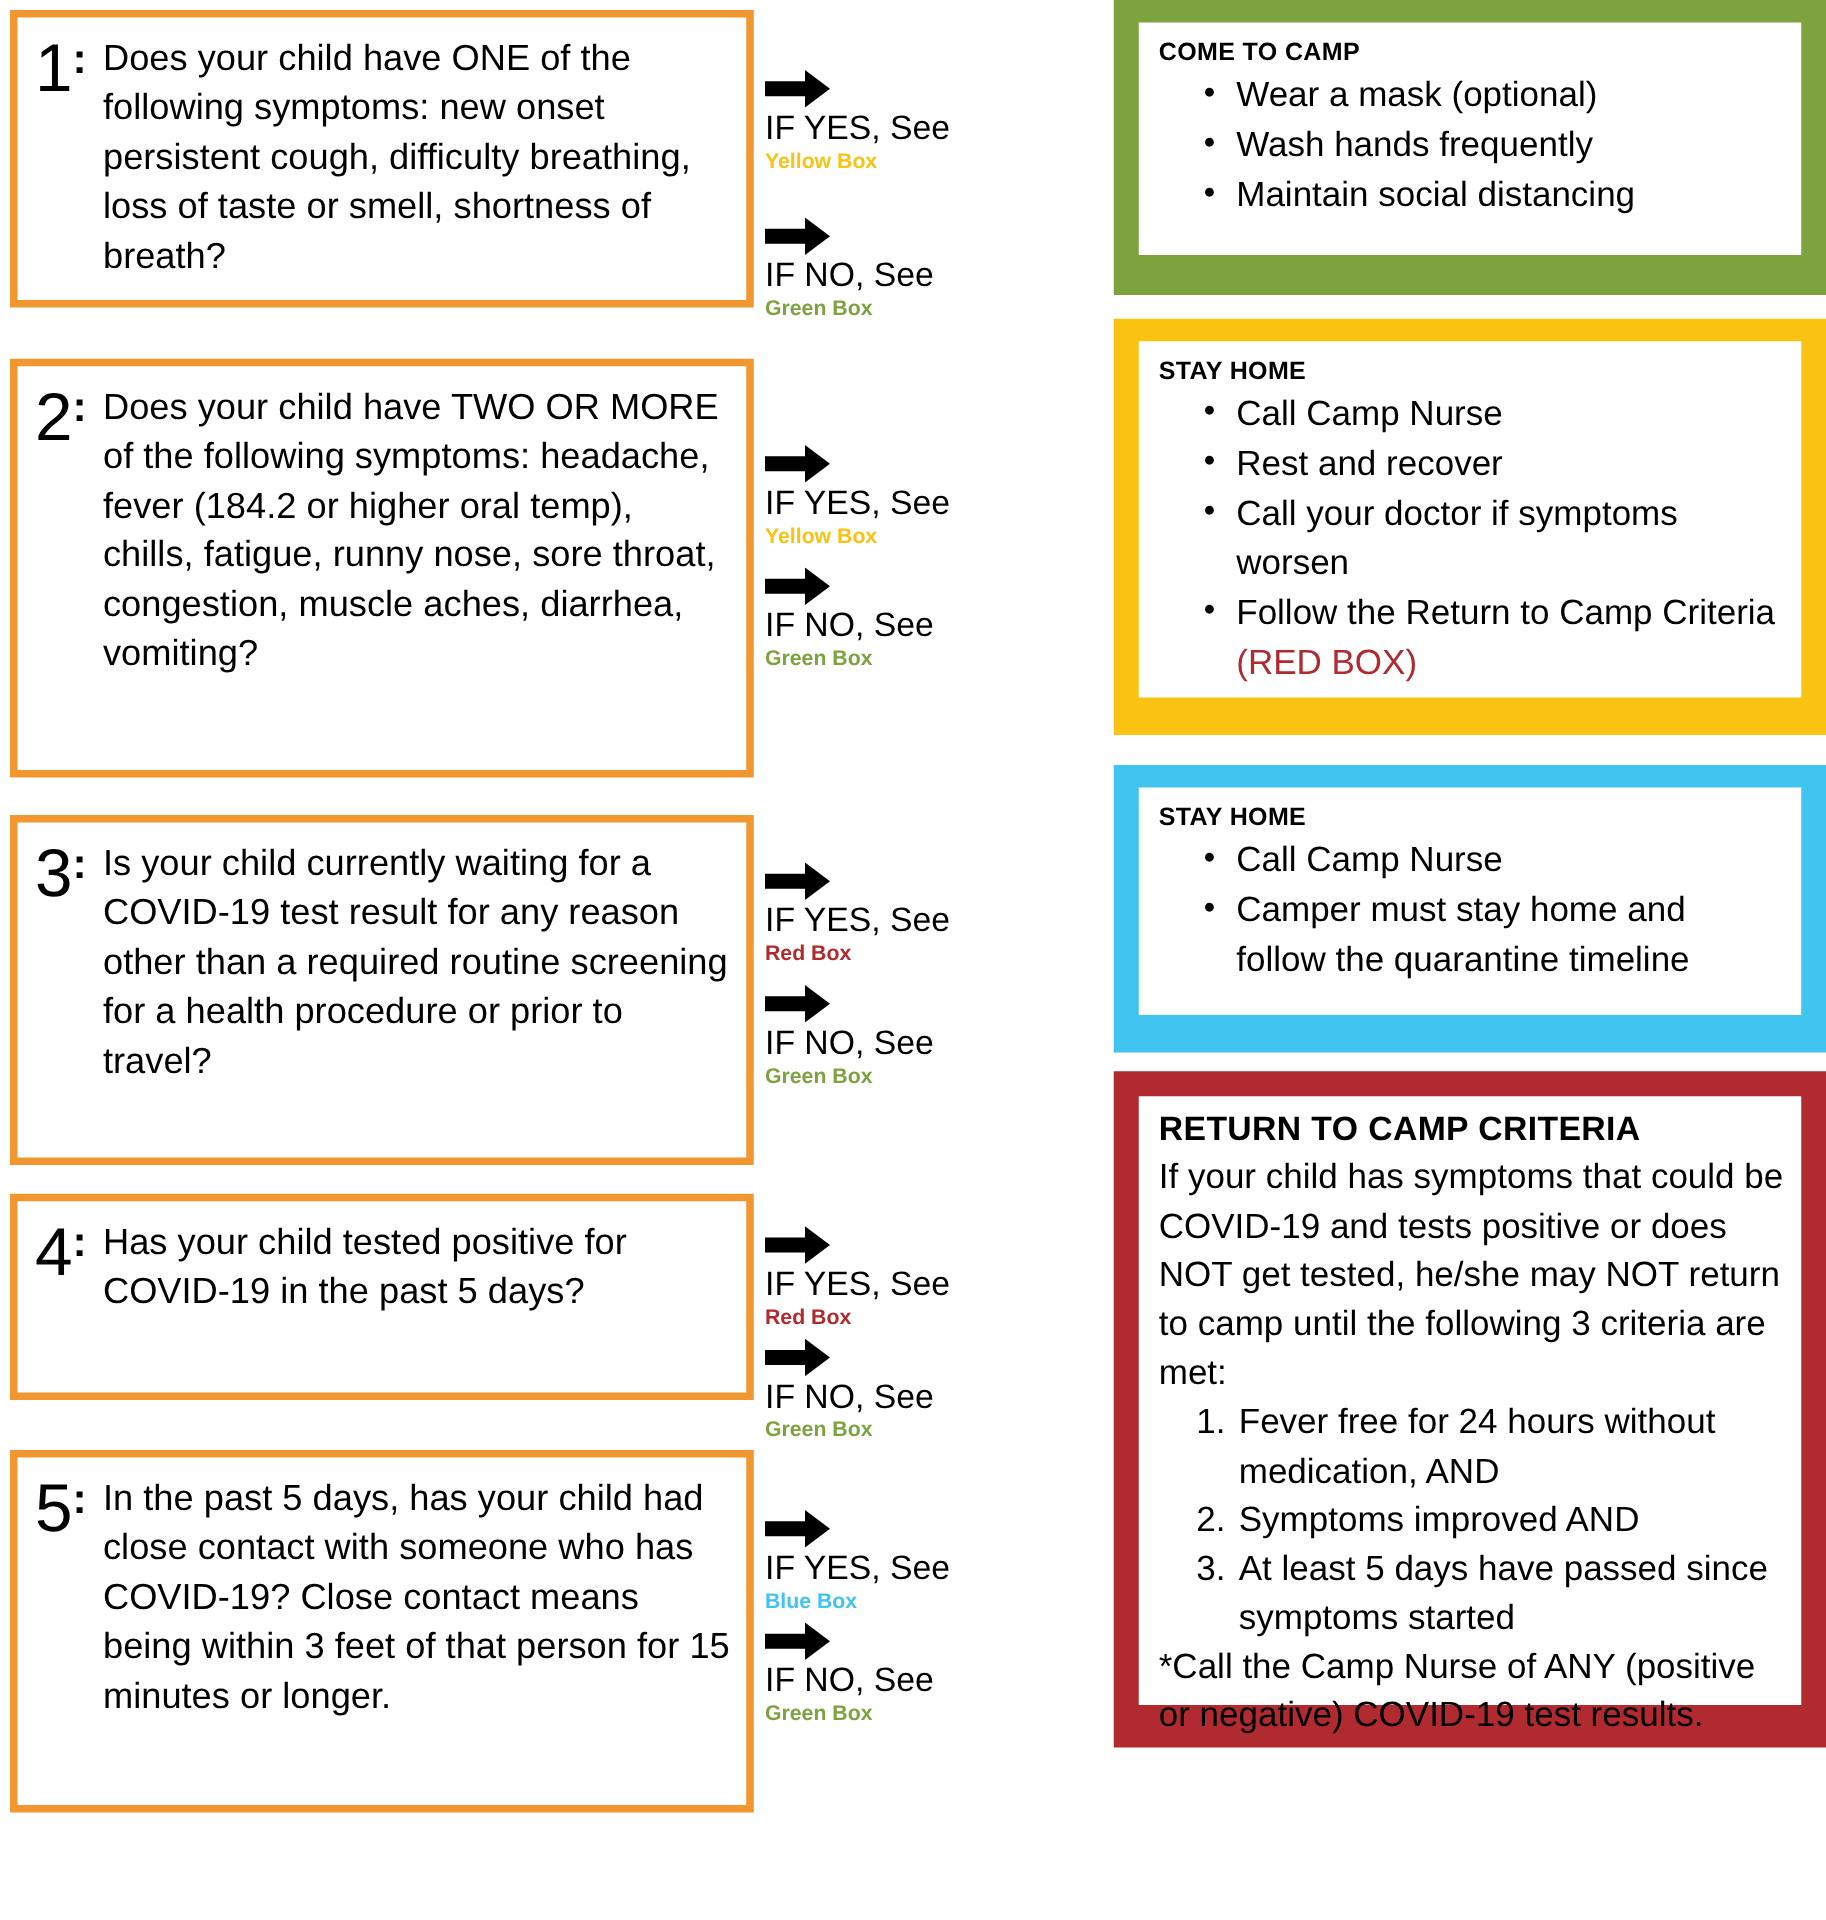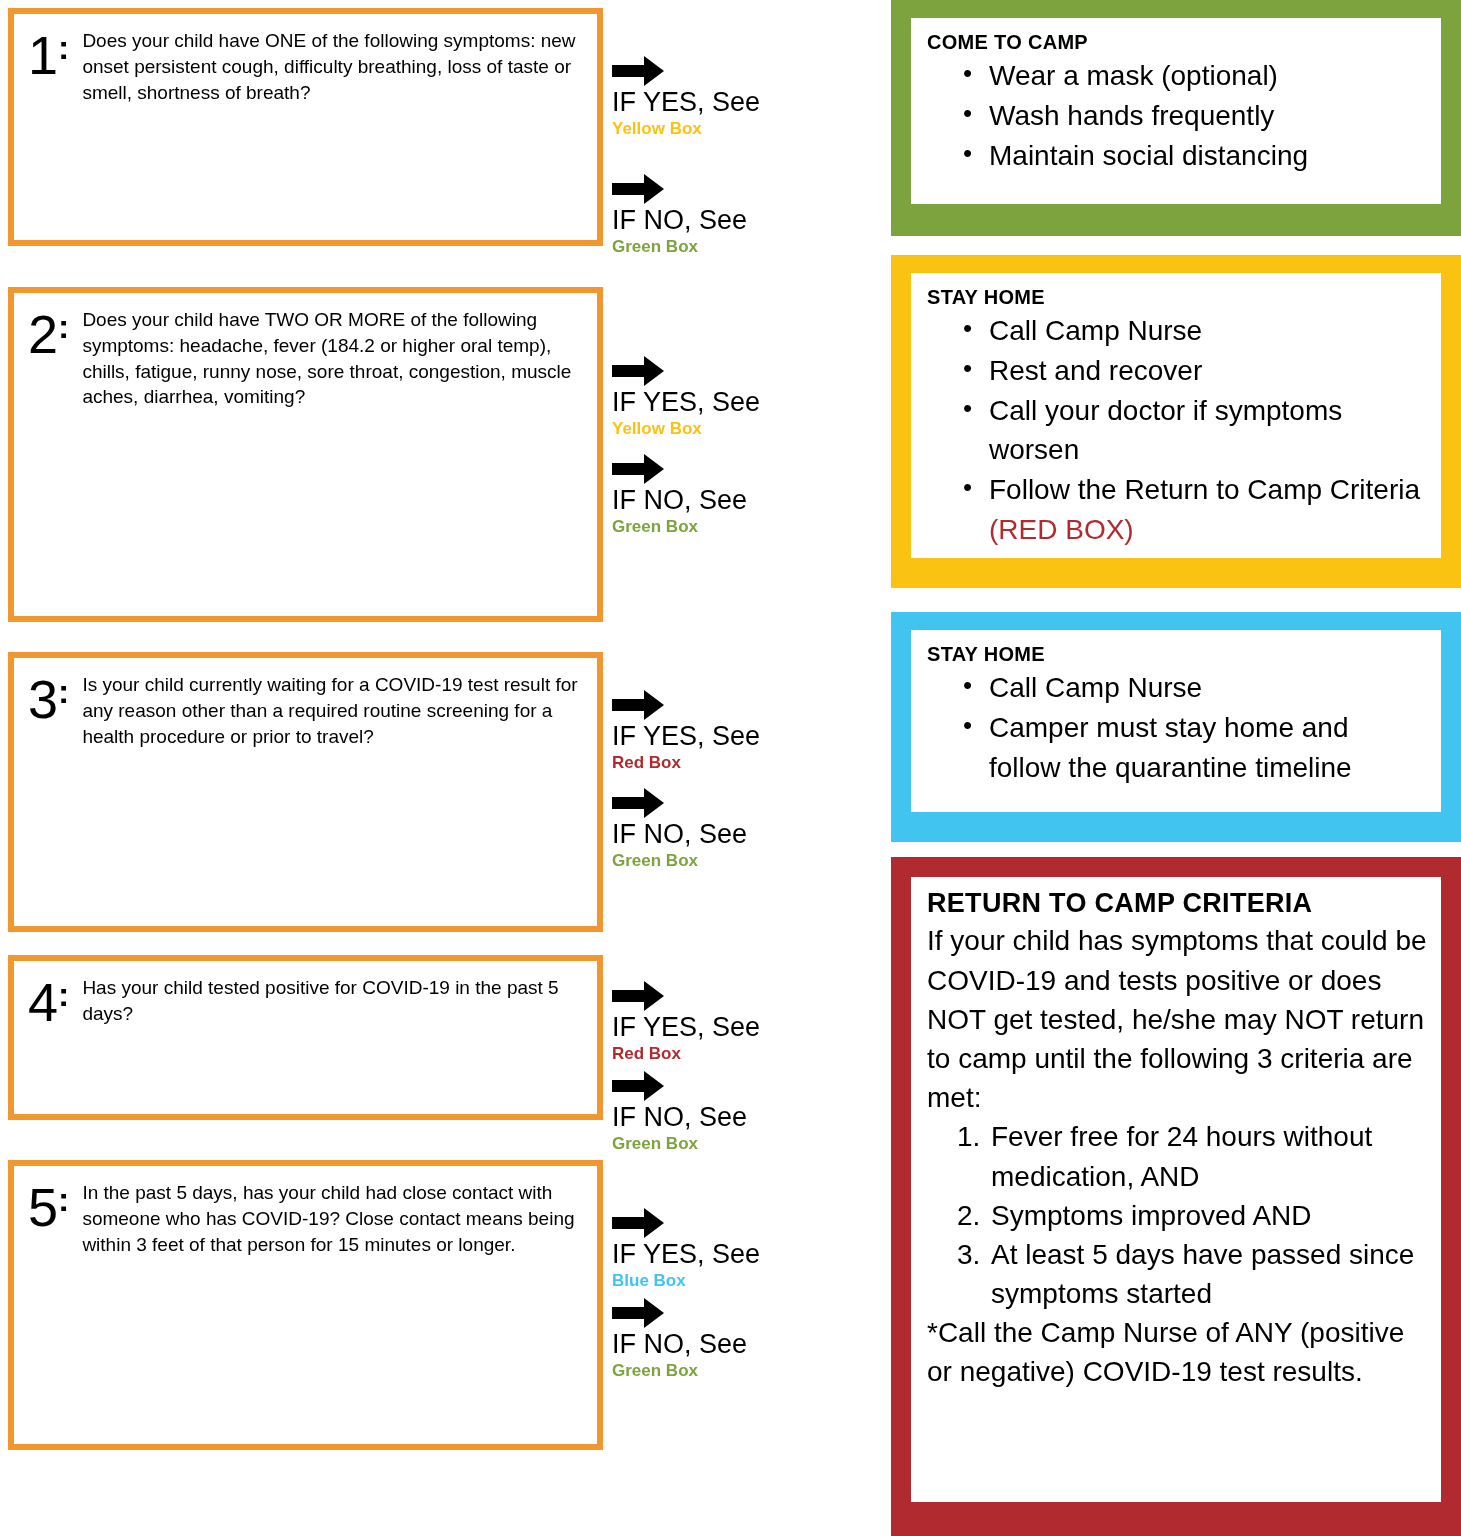--- a/index.html
+++ b/index.html
@@ -70,21 +70,21 @@
     letter-spacing: -1px;
   }
   .qcolon {
     font-size: 34px;
     font-weight: 700;
     line-height: 1.05;
     margin-left: 1px;
     letter-spacing: -1px;
   }
   .qtext {
-    font-size: 19px;
+    font-size: 29px;
     line-height: 1.36;
     margin-left: 14px;
     flex: 1 1 auto;
   }
 
   
   .answers {
     position: absolute;
     left: 612px;
     top: 0;
@@ -393,21 +393,21 @@
     <div class="panel" style="top:612px;height:230px;background:#41c4ef;padding:18px 20px 30px 20px;">
       <div class="panel-inner">
         <div class="panel-title">STAY HOME</div>
         <ul class="panel-list">
           <li>Call Camp Nurse</li>
           <li>Camper must stay home and follow the quarantine timeline</li>
         </ul>
       </div>
     </div>
 
-    <div class="panel" style="top:857px;height:679px;background:#b02a2f;padding:20px 20px 34px 20px;">
+    <div class="panel" style="top:857px;height:541px;background:#b02a2f;padding:20px 20px 34px 20px;">
       <div class="panel-inner" style="padding:10px 14px 12px 16px;">
         <div class="panel-title" style="font-size:27px;">RETURN TO CAMP CRITERIA</div>
         <p class="panel-para">If your child has symptoms that could be COVID-19 and tests positive or does NOT get tested, he/she may NOT return to camp until the following 3 criteria are met:</p>
         <ol class="ol-list">
           <li>Fever free for 24 hours without medication, AND</li>
           <li>Symptoms improved AND</li>
           <li>At least 5 days have passed since symptoms started</li>
         </ol>
         <p class="panel-para">*Call the Camp Nurse of ANY (positive or negative) COVID-19 test results.</p>
       </div>

